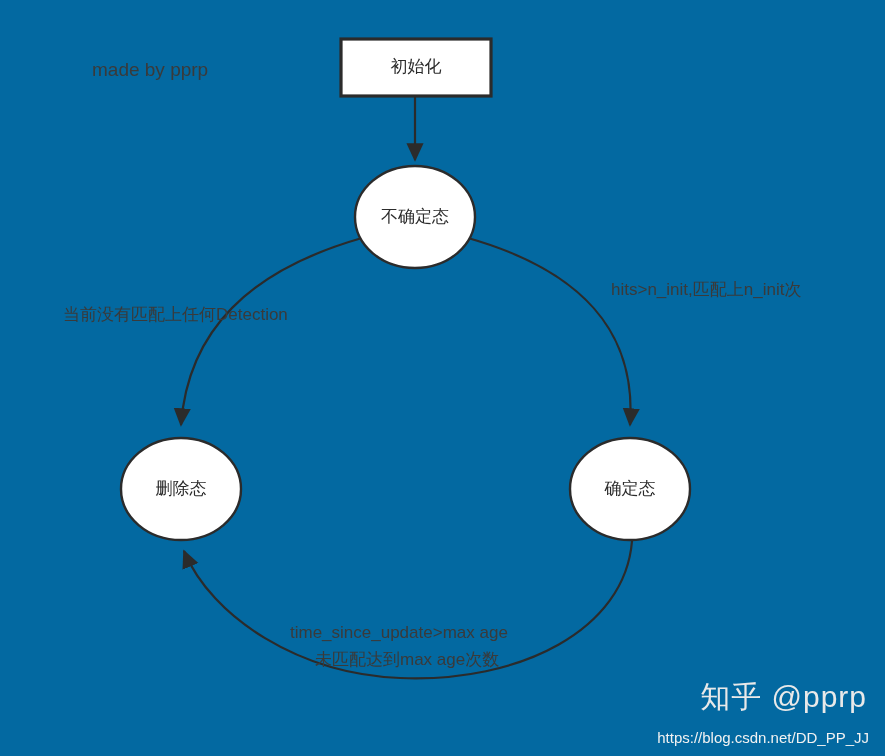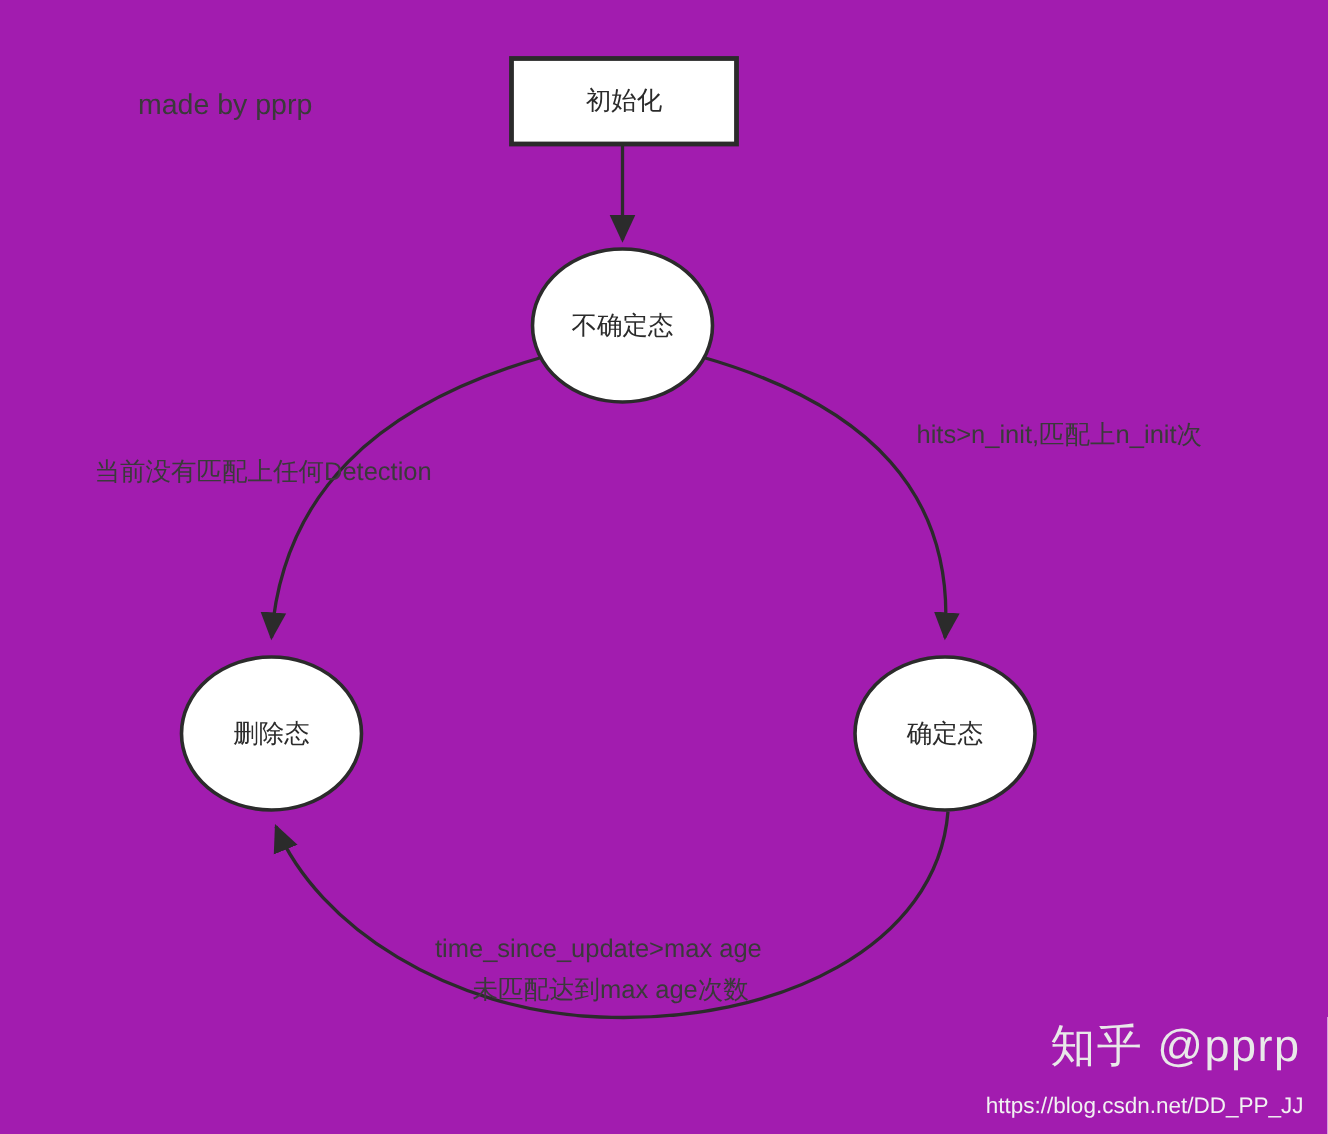--- a/index.html
+++ b/index.html
@@ -4,21 +4,21 @@
 <style>
   html, body {
     margin: 0;
     padding: 0;
     background: #ffffff;
   }
   #canvas {
     position: relative;
     width: 885px;
     height: 756px;
-    background: #a21caf;
+    background: #0369a1;
     overflow: hidden;
     font-family: "Liberation Sans", "DejaVu Sans", sans-serif;
   }
   #diagram-svg {
     position: absolute;
     left: 0;
     top: 0;
     width: 885px;
     height: 756px;
   }

